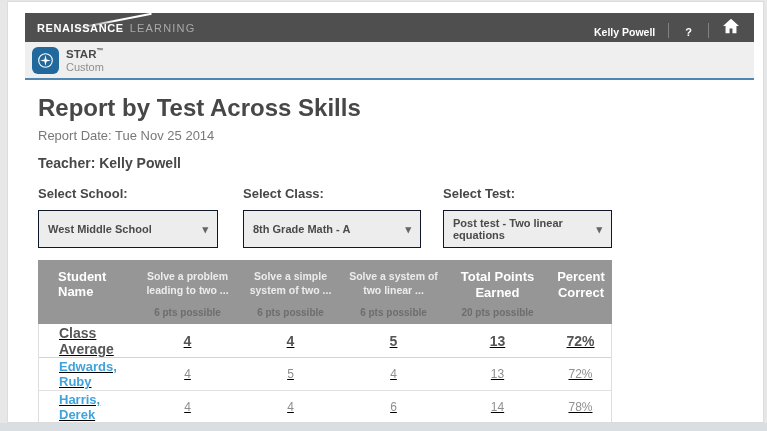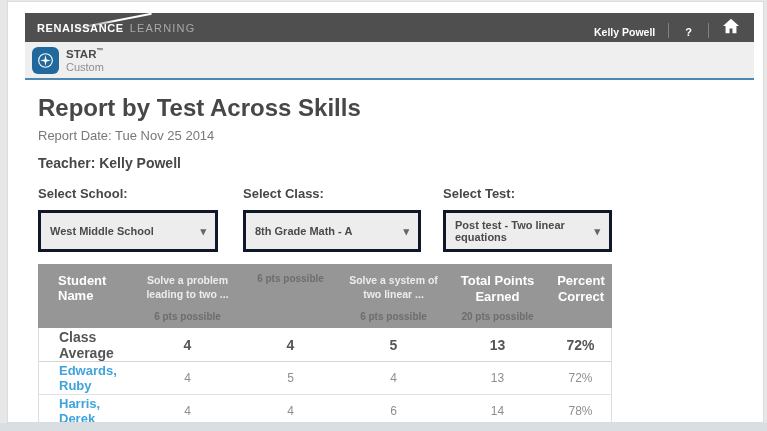--- a/index.html
+++ b/index.html
@@ -44,40 +44,40 @@
   .page-title { margin-top:14px; font-size:24px; font-weight:bold; color:#474747; }
   .report-date { margin-top:6px; font-size:13px; color:#787878; }
   .teacher-line { margin-top:12px; font-size:14px; font-weight:bold; color:#474747; }
 
   .filters { display:flex; margin-top:13px;align-items:flex-end; }
   .filter-group { display:block; }
   .fg-school { width:180px; }
   .fg-class  { width:178px; margin-left:25px; }
   .fg-test   { width:169px; margin-left:22px; }
   .filter-label { font-size:13px; font-weight:bold; color:#474747; }
-  .select { margin-top:8px; height:34px; background:#ededed; border:3px solid #0f172a;
+  .select { margin-top:8px; height:34px; background:#ededed; border:1px solid #0f172a;
             display:flex; align-items:center; padding:18px 9px; font-size:11px; font-weight:bold;
             color:#4a4a4a; cursor:pointer; }
   .select .caret { margin-left:auto; }
   .select .caret::after { color:#666; font-size:11px; }
 
   
   .report-table { margin-top:12px; width:574px; }
   .thead { display:grid; grid-template-columns:98px 103px 103px 103px 105px 62px;
            background:#969696; height:64px; }
   .th { display:flex; flex-direction:column; justify-content:space-between;
         padding:9px 2px 6px; text-align:center; }
   .th-student { justify-content:flex-start; text-align:left; padding-left:20px;
                 font-size:13px; font-weight:bold; color:#fff; }
   .th-label { font-size:10.5px; font-weight:bold; color:#ececec; line-height:1.35; }
   .th-label-lg { font-size:13px; font-weight:bold; color:#fff; line-height:1.25; }
   .th-pts { font-size:10px; font-weight:bold; color:#6d6d6d; }
   .tbody { border:1px solid #dedede; border-top:none; }
   .trow { display:grid; grid-template-columns:97px 103px 103px 103px 105px 1fr;
-          height:33px; align-items:center; border-bottom:1px solid #e2e2e2; background:#fff; }
+          height:33px; align-items:center; border-bottom:1px solid #e2e2e2; background:#fff;text-decoration:underline; }
   .trow:last-child { border-bottom:none; }
   .cell { text-align:center; font-size:12px; color:#8f8f8f; }
   .name-cell { text-align:left; padding-left:20px; }
   .student-link { font-size:13px; font-weight:bold; color:#41a3db; cursor:pointer; }
   .avg-row { height:34px; border-bottom:1px solid #d4d4d4; }
   .avg-row .name-cell { font-size:15px; font-weight:bold; color:#474747; }
   .avg-row .cell { font-size:14px; font-weight:bold; color:#555; }
 
   .bottom-strip { position:absolute; left:0; right:0; bottom:0; height:8px; background:#d9dee3; }
 </style>
@@ -151,20 +151,21 @@
       </div>
 
       <div class="report-table">
         <div class="thead">
           <div class="th th-student">Student Name</div>
           <div class="th">
             <div class="th-label"><span>Solve a problem</span><br><span>leading to two ...</span></div>
             <div class="th-pts">6 pts possible</div>
           </div>
           <div class="th">
+            <div class="th-label"><span>Solve a simple</span><br><span>system of two ...</span></div>
             <div class="th-pts">6 pts possible</div>
           </div>
           <div class="th">
             <div class="th-label"><span>Solve a system of</span><br><span>two linear ...</span></div>
             <div class="th-pts">6 pts possible</div>
           </div>
           <div class="th">
             <div class="th-label-lg"><span>Total Points</span><br><span>Earned</span></div>
             <div class="th-pts">20 pts possible</div>
           </div>

